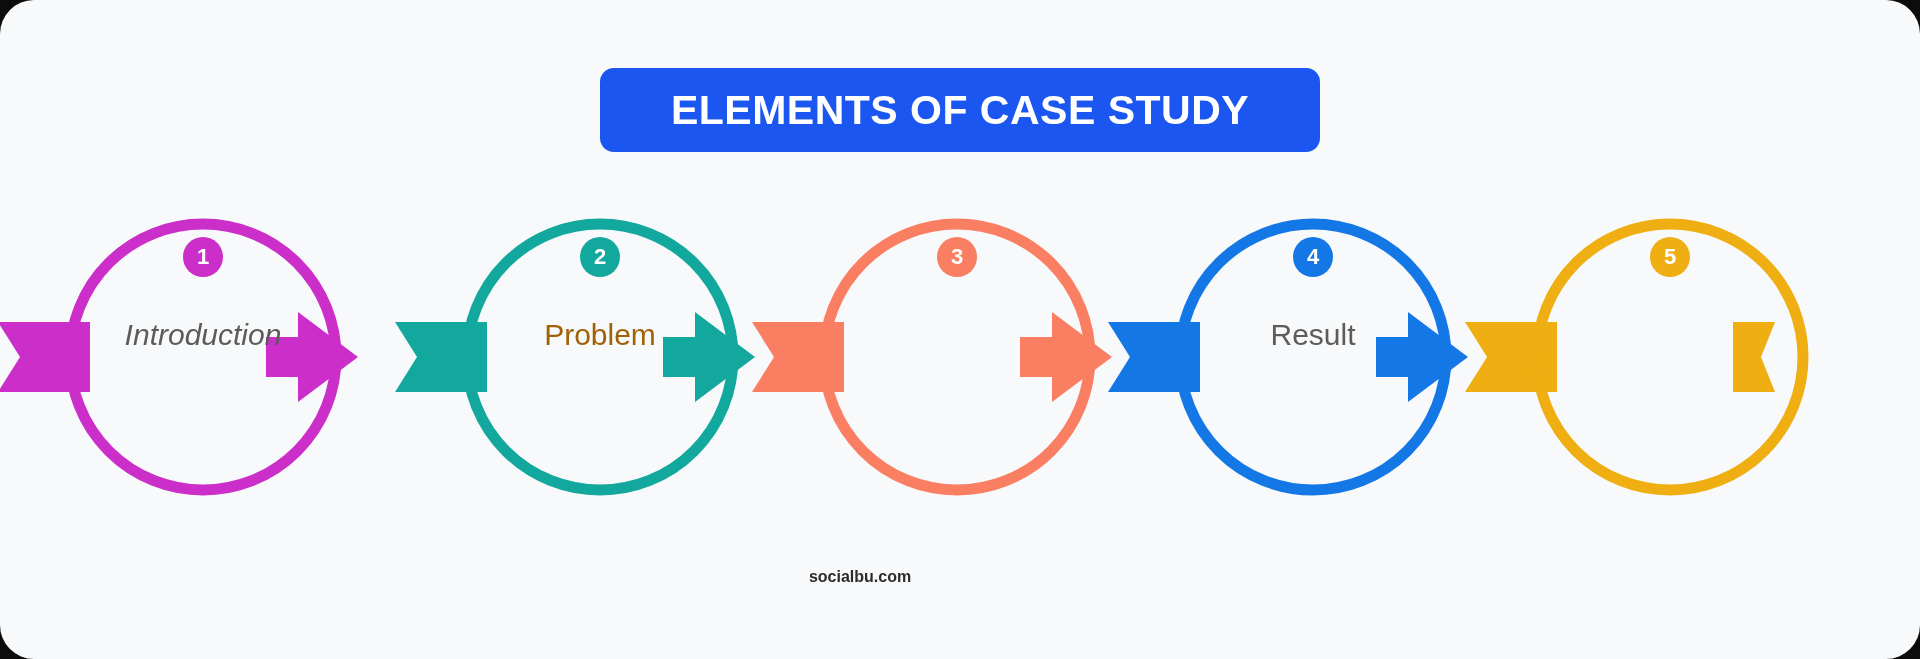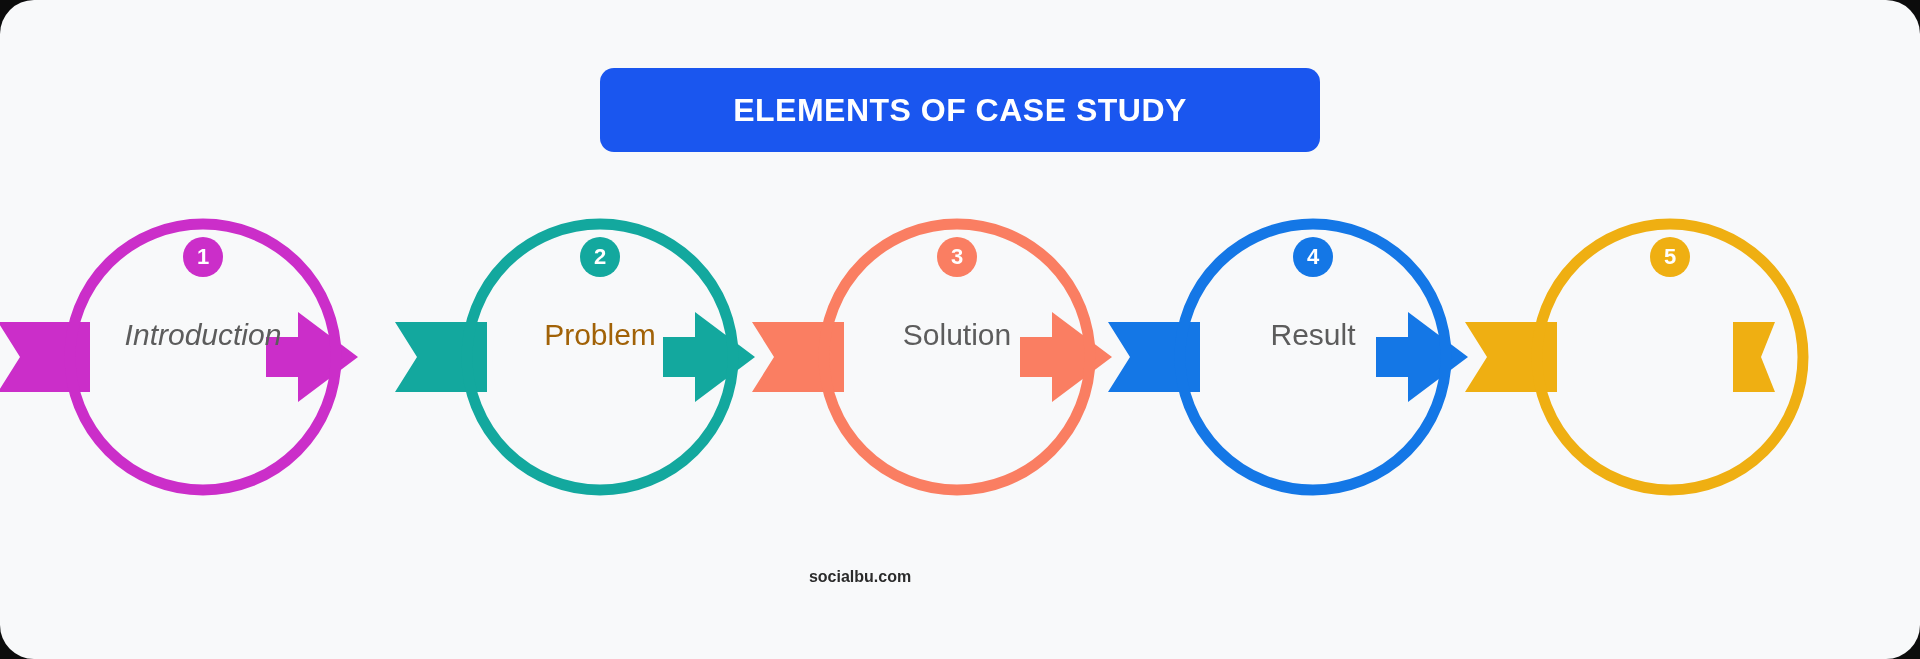--- a/index.html
+++ b/index.html
@@ -31,21 +31,21 @@
     width: 720px;
     height: 84px;
     background: #1A56EF;
     border-radius: 14px;
     display: flex;
     align-items: center;
     justify-content: center;
   }
   #title-text {
     color: #FFFFFF;
-    font-size: 32px;
+    font-size: 41px;
     font-weight: bold;
     letter-spacing: 0.5px;
     white-space: nowrap;
     font-family: "Liberation Sans", sans-serif;
   }
 
   
   #flow-row {
     position: absolute;
     left: 0;
@@ -164,24 +164,20 @@
 
     <div class="flow-step s2">
       <svg class="step-svg" viewBox="0 0 420 302">
         <path class="tail-shape" d="M 0 116 L 22 151 L 0 186 L 92 186 L 92 116 Z" fill="#FA7E62"></path>
         <path class="head-shape" d="M 268 106 L 268 131 L 300 131 L 300 106 L 360 151 L 300 196 L 300 171 L 268 171 L 268 196 Z" fill="#FA7E62"></path>
         <circle class="ring-shape" cx="205" cy="151" r="133" fill="none" stroke-width="11" stroke="#FA7E62"></circle>
       </svg>
       <div class="badge-num" style="background: rgb(250, 126, 98);">
         <span>3</span>
       </div>
-      <div class="step-label" style="color: rgb(92, 92, 92);">
-        <div>Solution</div>
-        <div></div>
-      </div>
     </div>
 
     <div class="flow-step s3">
       <svg class="step-svg" viewBox="0 0 420 302">
         <path class="tail-shape" d="M 0 116 L 22 151 L 0 186 L 92 186 L 92 116 Z" fill="#1477E6"></path>
         <path class="head-shape" d="M 268 106 L 268 131 L 300 131 L 300 106 L 360 151 L 300 196 L 300 171 L 268 171 L 268 196 Z" fill="#1477E6"></path>
         <circle class="ring-shape" cx="205" cy="151" r="133" fill="none" stroke-width="11" stroke="#1477E6"></circle>
       </svg>
       <div class="badge-num" style="background: rgb(20, 119, 230);">
         <span>4</span>

